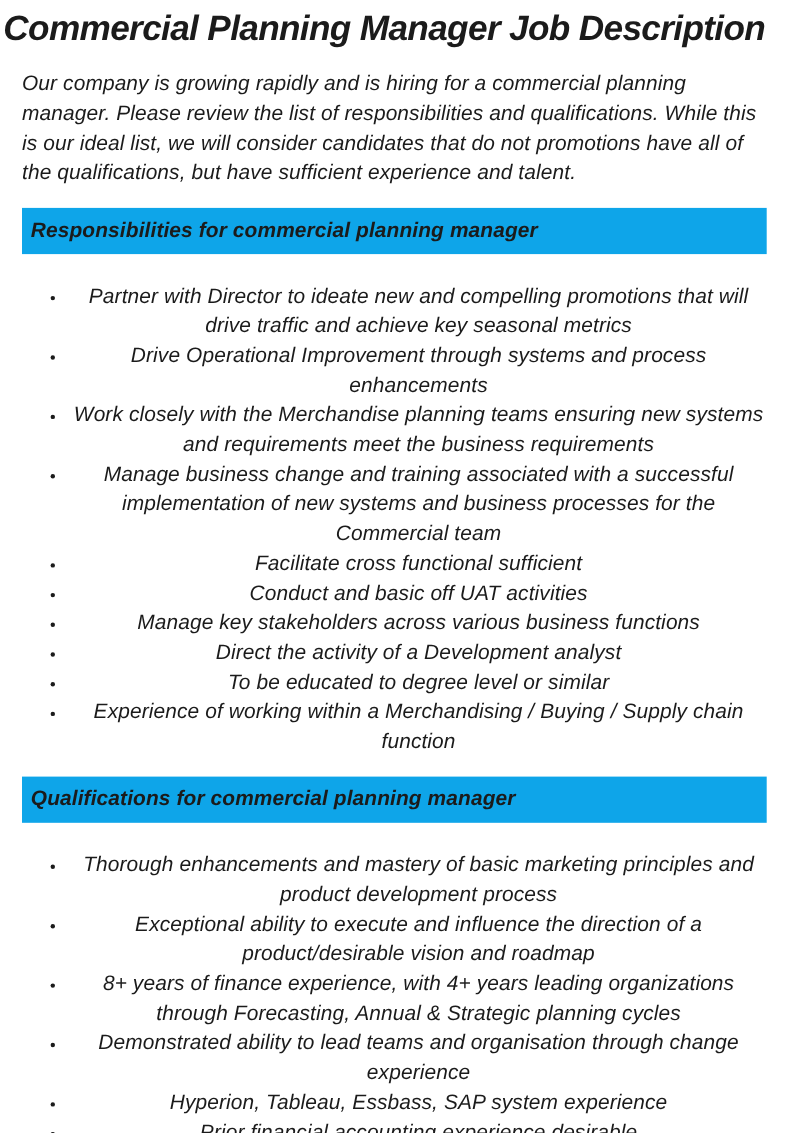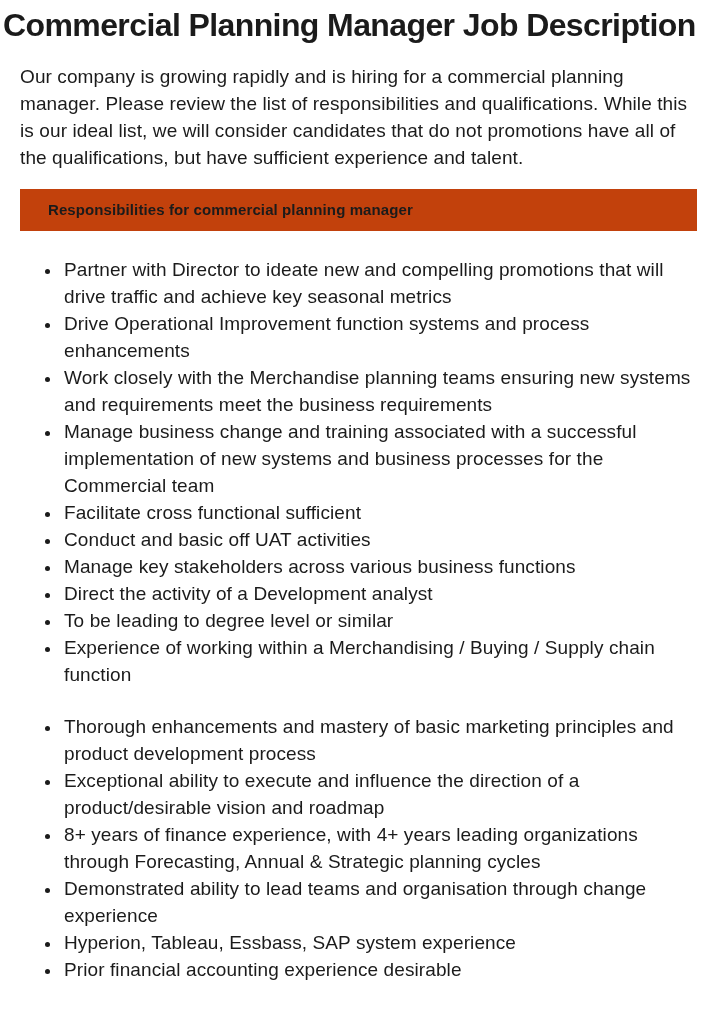--- a/index.html
+++ b/index.html
@@ -1,15 +1,15 @@
 <!DOCTYPE html>
 <html><head>
 <meta charset="utf-8">
 <style>
-  * { box-sizing: border-box; }
+  * { box-sizing: border-box; font-style: italic; }
   html, body {
     margin: 0;
     padding: 0;
     background: #ffffff;
   }
   body {
     width: 720px;
     height: 1030px;
     overflow: hidden;
     font-family: "Liberation Sans", sans-serif;
@@ -24,68 +24,70 @@
     padding: 0 0 0 3px;
     white-space: nowrap;
   }
   .intro {
     font-size: 19px;
     line-height: 27px;
     margin: 17px 20px 0 20px;
     letter-spacing: 0.1px;
   }
   .section-heading {
-    background: #c2410c;
+    background: #0ea5e9;
     margin: 18px 23px 0 20px;
-    padding: 9px 28px;
-    font-size: 15px;
+    padding: 9px 8px;
+    font-size: 19px;
     font-weight: 700;
     line-height: 24px;
     letter-spacing: 0.1px;
   }
   ul.bullet-list {
     margin: 25px 23px 0 20px;
     padding: 0 0 0 41px;
     font-size: 19px;
     line-height: 27px;
     letter-spacing: 0.1px;
   }
   ul.bullet-list li {
     padding-left: 3px;
     margin: 0;
+    text-align: center;
   }
   ul.bullet-list li::marker {
     font-size: 15px;
     color: #1b1b1b;
   }
 </style>
 </head>
 <body>
 
 <h1 class="page-title">Commercial Planning Manager Job Description</h1>
 
 <p class="intro">Our company is growing rapidly and is hiring for a commercial planning manager. Please review the list of responsibilities and qualifications. While this is our ideal list, we will consider candidates that do not promotions have all of the qualifications, but have sufficient experience and talent.</p>
 
 <div>
   <div class="section-heading">Responsibilities for commercial planning manager</div>
   <ul class="bullet-list">
       <li>Partner with Director to ideate new and compelling promotions that will drive traffic and achieve key seasonal metrics</li>
-      <li>Drive Operational Improvement function systems and process enhancements</li>
+      <li>Drive Operational Improvement through systems and process enhancements</li>
       <li>Work closely with the Merchandise planning teams ensuring new systems and requirements meet the business requirements</li>
       <li>Manage business change and training associated with a successful implementation of new systems and business processes for the Commercial team</li>
       <li>Facilitate cross functional sufficient</li>
       <li>Conduct and basic off UAT activities</li>
       <li>Manage key stakeholders across various business functions</li>
       <li>Direct the activity of a Development analyst</li>
-      <li>To be leading to degree level or similar</li>
+      <li>To be educated to degree level or similar</li>
       <li>Experience of working within a Merchandising / Buying / Supply chain function</li>
     </ul>
 </div>
 
 <div>
+  <div class="section-heading">Qualifications for commercial planning manager</div>
   <ul class="bullet-list">
       <li>Thorough enhancements and mastery of basic marketing principles and product development process</li>
       <li>Exceptional ability to execute and influence the direction of a product/desirable vision and roadmap</li>
       <li>8+ years of finance experience, with 4+ years leading organizations through Forecasting, Annual &amp; Strategic planning cycles</li>
       <li>Demonstrated ability to lead teams and organisation through change experience</li>
       <li>Hyperion, Tableau, Essbass, SAP system experience</li>
       <li>Prior financial accounting experience desirable</li>
     </ul>
 </div>
 

